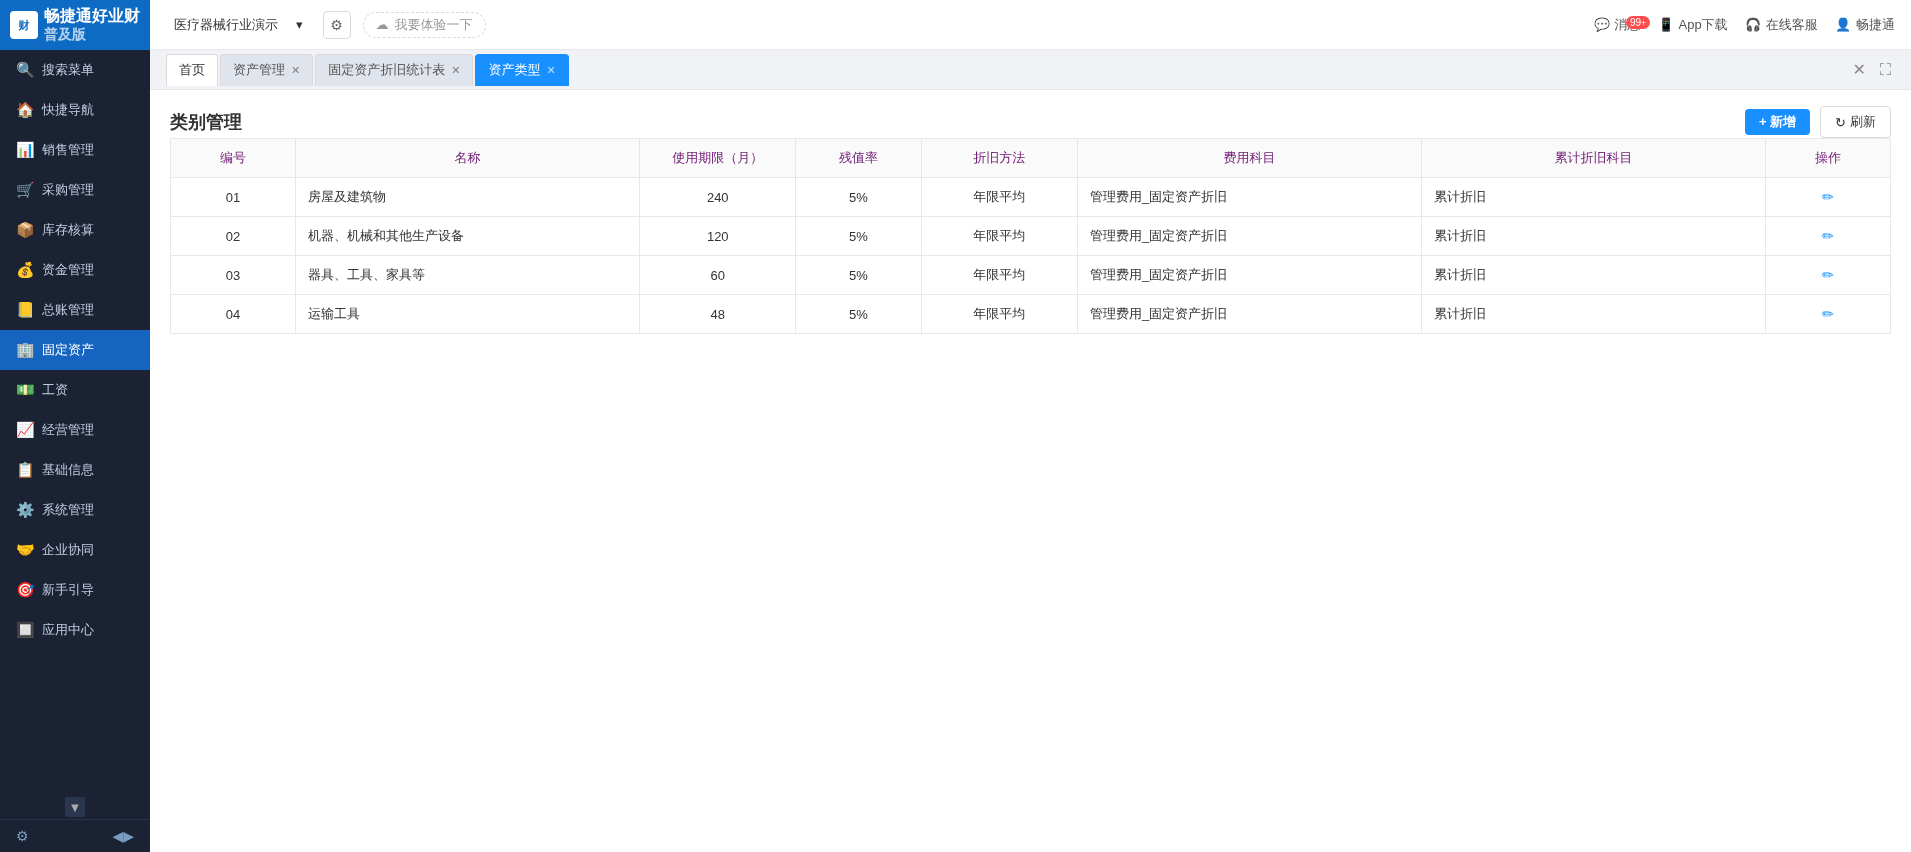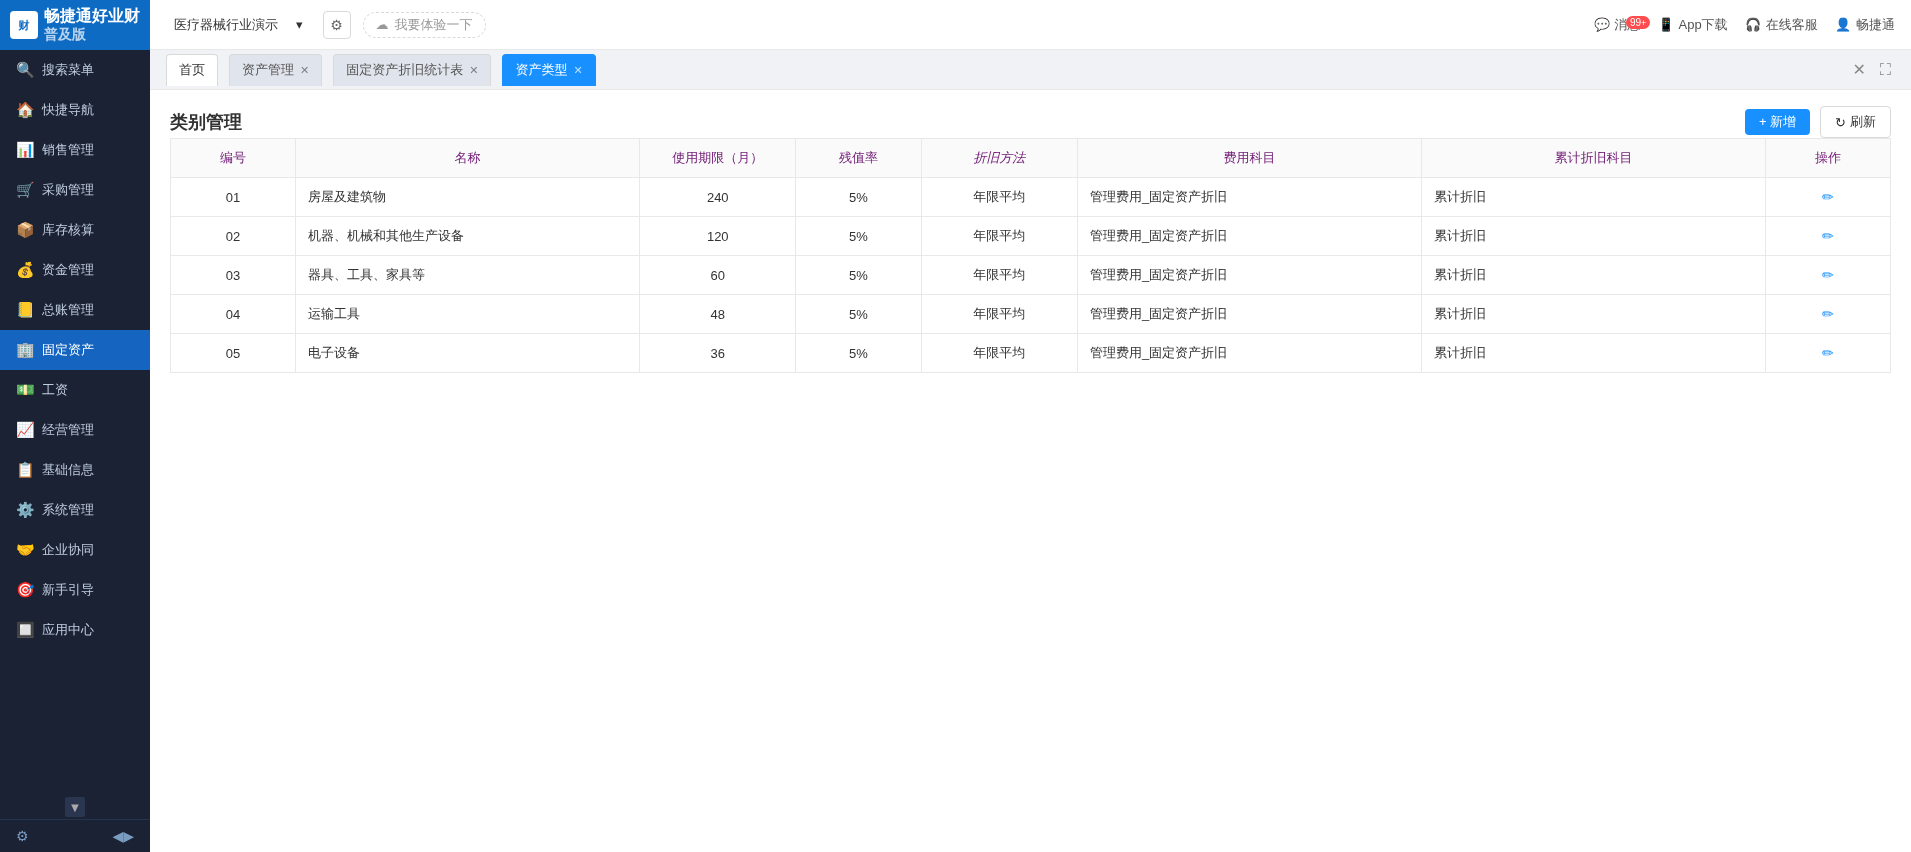--- a/index.html
+++ b/index.html
@@ -127,21 +127,21 @@
     }
     .badge-plus { font-size: 9px; }
 
     
     .tabbar {
       background: #f0f2f5;
       border-bottom: 1px solid #e8e8e8;
       padding: 0 16px;
       display: flex;
       align-items: center;
-      gap: 11px;
+      gap: 2px;
       height: 40px;
       flex-shrink: 0;
     }
     .tab {
       display: flex; align-items: center; gap: 6px;
       padding: 6px 12px;
       border-radius: 4px 4px 0 0;
       cursor: pointer;
       font-size: 13px;
       background: #e0e4ec;
@@ -192,21 +192,21 @@
     }
     .page-actions { display: flex; align-items: center; gap: 10px; }
     .btn-primary {
       background: #1890ff;
       color: white;
       border: none;
       border-radius: 4px;
       padding: 4px 14px;
       cursor: pointer;
       font-size: 13px;
-      display: flex; align-items: center; gap: 4px;
+      display: flex; align-items: center; gap: 4px; font-weight: bold;
     }
     .btn-default {
       background: white;
       color: #333;
       border: 1px solid #d9d9d9;
       border-radius: 4px;
       padding: 6px 14px;
       cursor: pointer;
       font-size: 13px;
       display: flex; align-items: center; gap: 4px;
@@ -232,21 +232,21 @@
       border: 1px solid #e8e8e8;
       font-size: 13px;
       color: #333;
     }
     .td-center { text-align: center; }
     .td-edit { color: #1890ff; cursor: pointer; font-size: 14px; }
     .col-no { width: 80px; }
     .col-name { width: 220px; }
     .col-period { width: 100px; }
     .col-residual { width: 80px; }
-    .col-method { width: 100px; font-style: italic; }
+    .col-method { width: 100px; }
     .col-expense { width: 220px; }
     .col-accum { width: 220px; }
     .col-action { width: 80px; }
   </style>
 </head>
 <body>
 
 <div class="sidebar">
   <div class="sidebar-logo">
     <div class="logo-icon">
@@ -449,26 +449,16 @@
           <tr>
     <td class="td-center">04</td>
     <td>运输工具</td>
     <td class="td-center">48</td>
     <td class="td-center">5%</td>
     <td class="td-center">年限平均</td>
     <td>管理费用_固定资产折旧</td>
     <td>累计折旧</td>
     <td class="td-center"><span class="td-edit">✏</span></td>
   </tr>
-          <tr>
-    <td class="td-center">05</td>
-    <td>电子设备</td>
-    <td class="td-center">36</td>
-    <td class="td-center">5%</td>
-    <td class="td-center">年限平均</td>
-    <td>管理费用_固定资产折旧</td>
-    <td>累计折旧</td>
-    <td class="td-center"><span class="td-edit">✏</span></td>
-  </tr>
         </tbody>
     </table>
   </div>
 </div>
 
 </body></html>

